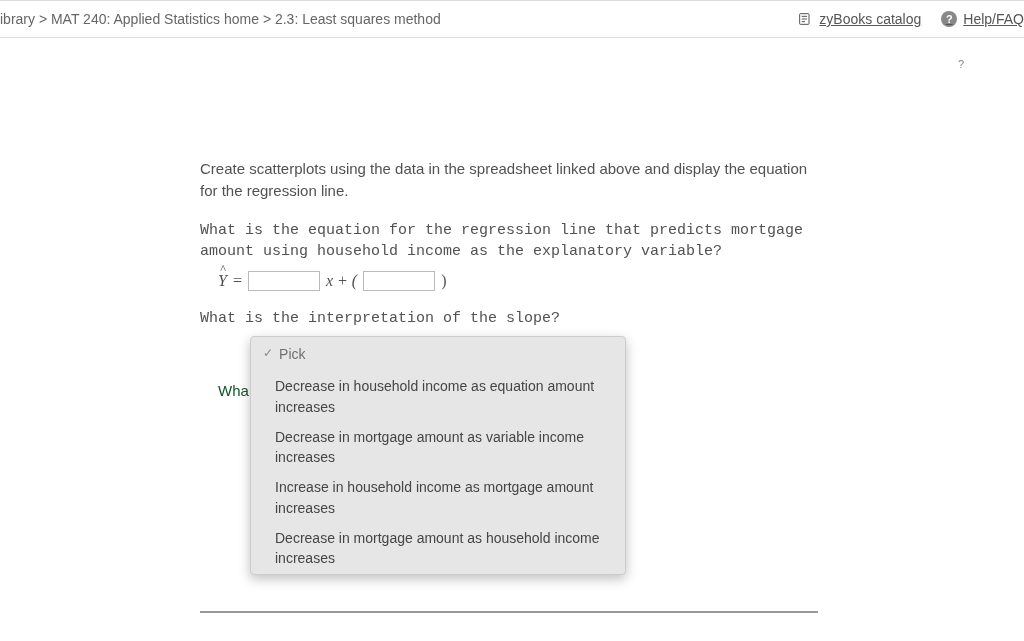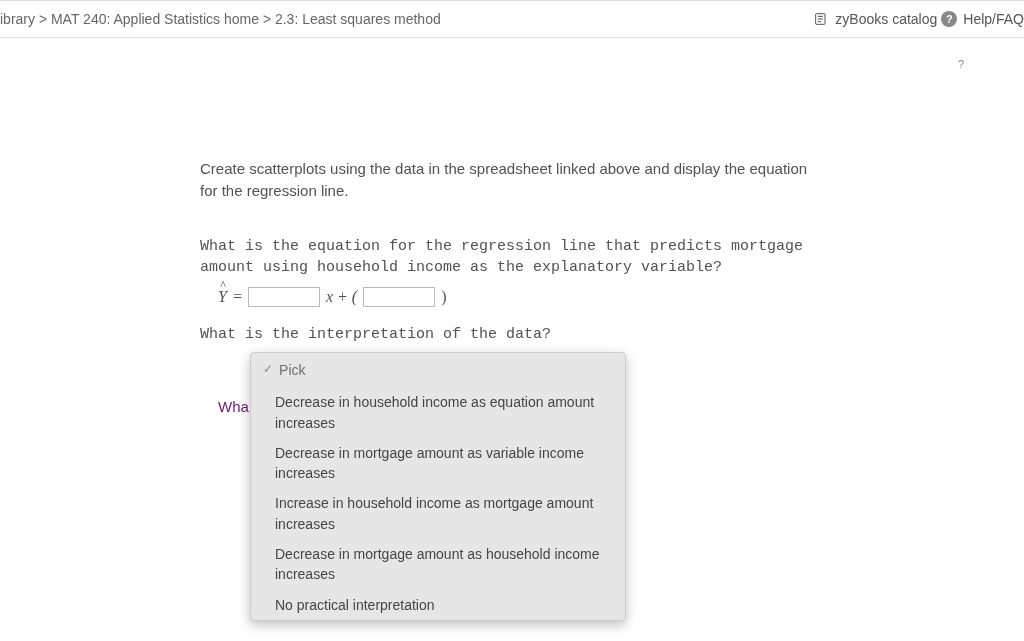--- a/index.html
+++ b/index.html
@@ -18,22 +18,23 @@
       justify-content: space-between;
     }
     .breadcrumb {
       font-size: 14px;
       color: #666;
       padding-left: 0;
     }
     .top-right {
       display: flex;
       align-items: center;
-      gap: 4px;
+      gap: 20px;
       padding-right: 0;
+      text-decoration: underline;
     }
     .catalog-link, .help-link {
       display: flex;
       align-items: center;
       gap: 6px;
       color: #555;
       font-size: 14px;
       cursor: pointer;
     }
     .icon-square {
@@ -62,21 +63,21 @@
       font-size: 11px;
       color: #888;
     }
     .content {
       max-width: 620px;
       margin: 120px auto 0 200px;
       color: #525252;
       font-size: 15px;
       line-height: 1.45;
     }
-    .para { margin-bottom: 34px; }
+    .para { margin-bottom: 18px; }
     .equation-row {
       display: flex;
       align-items: center;
       gap: 6px;
       margin-left: 18px;
       margin-bottom: 16px;
       font-family: "Times New Roman", serif;
       font-size: 16px;
     }
     .yhat { font-style: italic; position: relative; }
@@ -92,21 +93,21 @@
     .question-block { margin-bottom: 6px; font-family: Liberation Mono, monospace; }
     .dropdown-wrapper {
       position: relative;
       margin-left: 18px;
     }
     .wha-behind {
       position: absolute;
       left: 0;
       top: 44px;
       font-size: 15px;
-      color: #701a75;
+      color: #14532d;
     }
     .dropdown {
       position: relative;
       left: 32px;
       width: 376px;
       background: #e6e6e6;
       border: 1px solid #ccc;
       border-radius: 4px;
       box-shadow: 0 4px 12px rgba(0,0,0,0.25);
       font-size: 14px;
@@ -164,34 +165,33 @@
 
   <div class="equation-row">
     <span class="yhat"><span class="hat">^</span><span>Y</span></span>
     <span>=</span>
     <input class="eq-input" type="text" style="">
     <span class="xpart">x + (</span>
     <input class="eq-input" type="text" style="">
     <span>)</span>
   </div>
 
-  <p class="question-block">What is the interpretation of the data?</p>
+  <p class="question-block">What is the interpretation of the slope?</p>
 
   <div class="dropdown-wrapper">
     <span class="wha-behind">Wha</span>
     <div class="dropdown">
       <div class="dropdown-header">
         <span class="check-ic">✓</span>
         <span>Pick</span>
       </div>
       <div class="dropdown-option">Decrease in household income as equation amount increases</div>
       <div class="dropdown-option">Decrease in mortgage amount as variable income increases</div>
       <div class="dropdown-option">Increase in household income as mortgage amount increases</div>
       <div class="dropdown-option">Decrease in mortgage amount as household income increases</div>
-      <div class="dropdown-option">No practical interpretation</div>
     </div>
   </div>
 
   <div class="pager">
     
     
   </div>
 
 </div>
 

